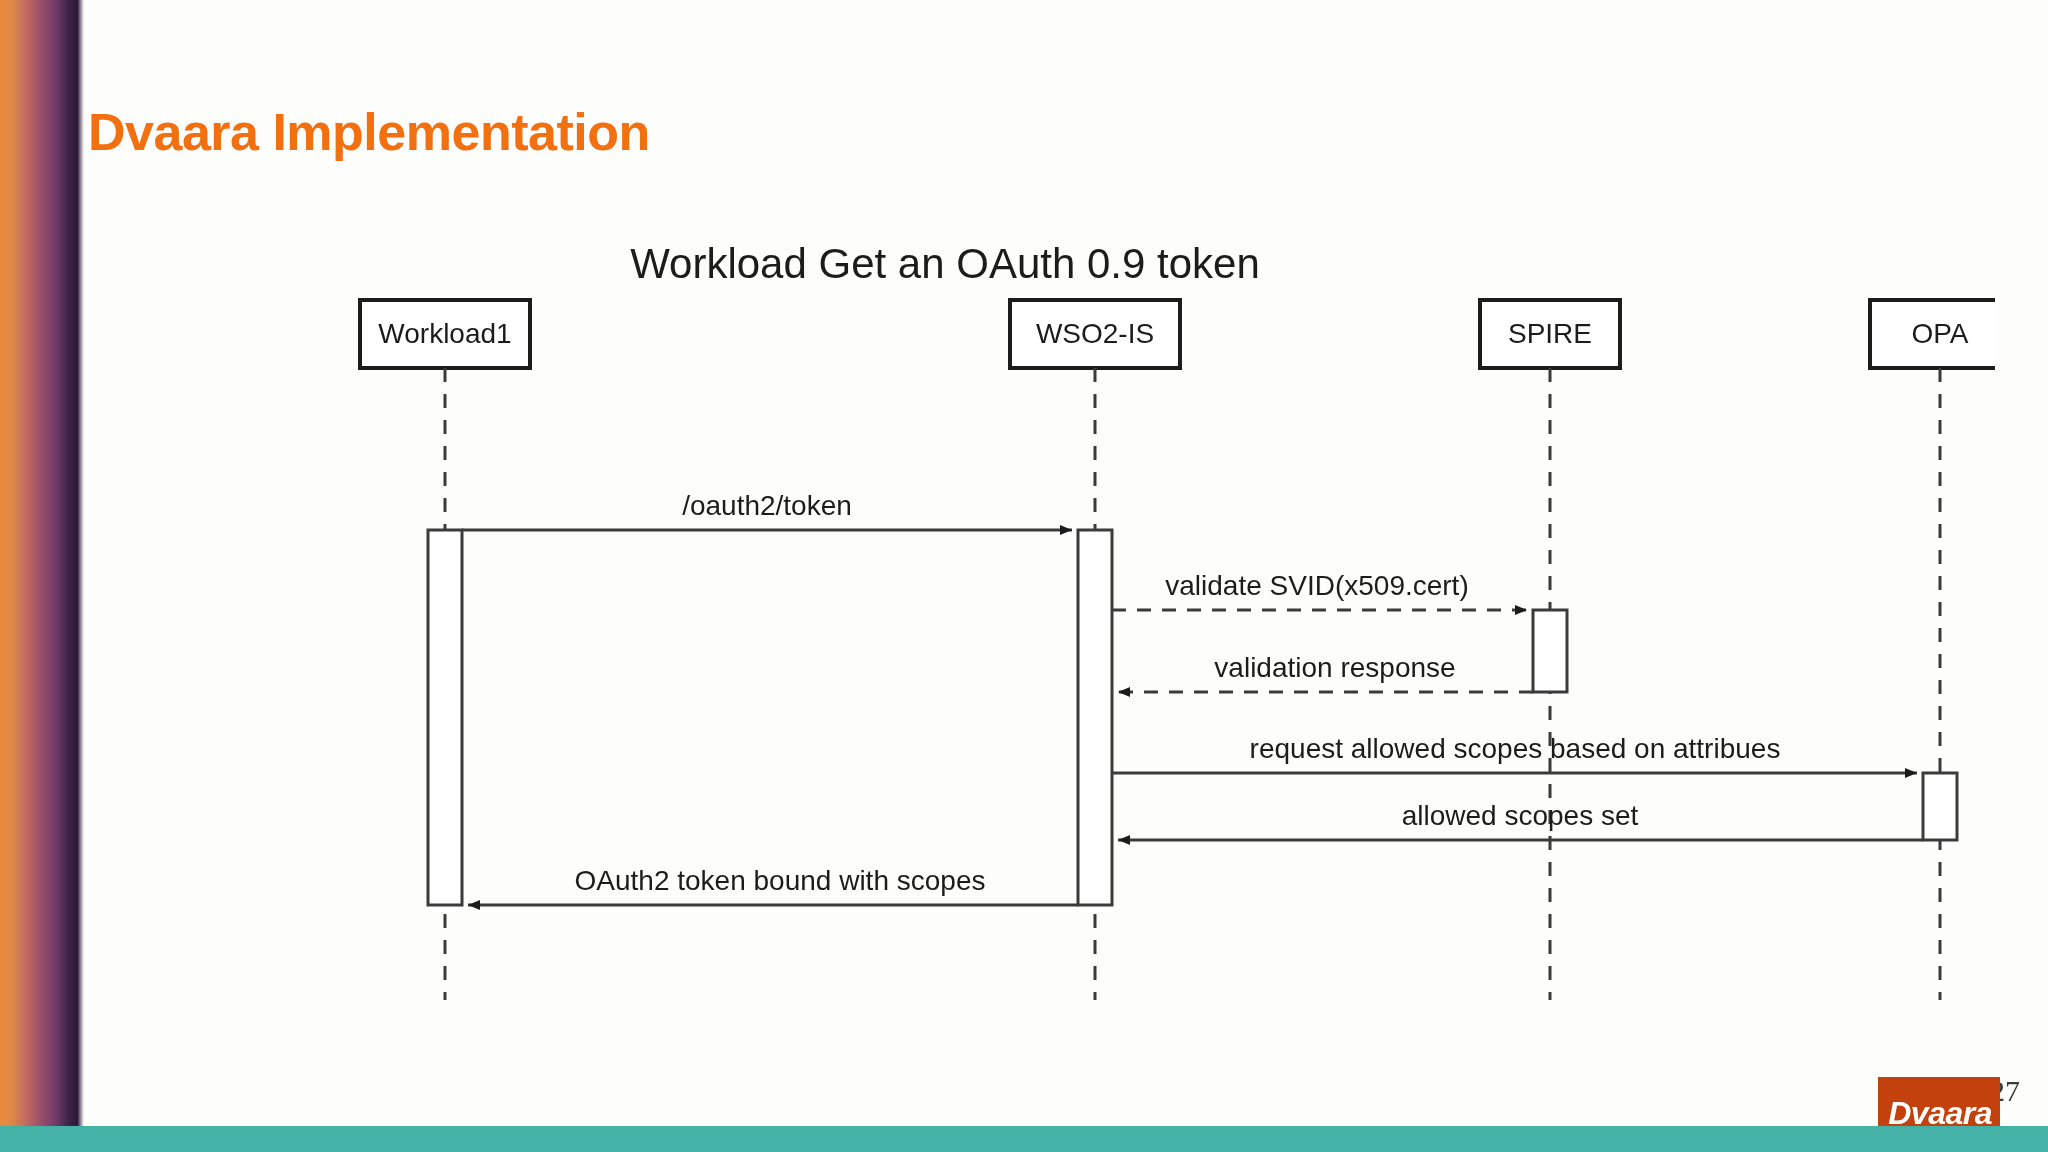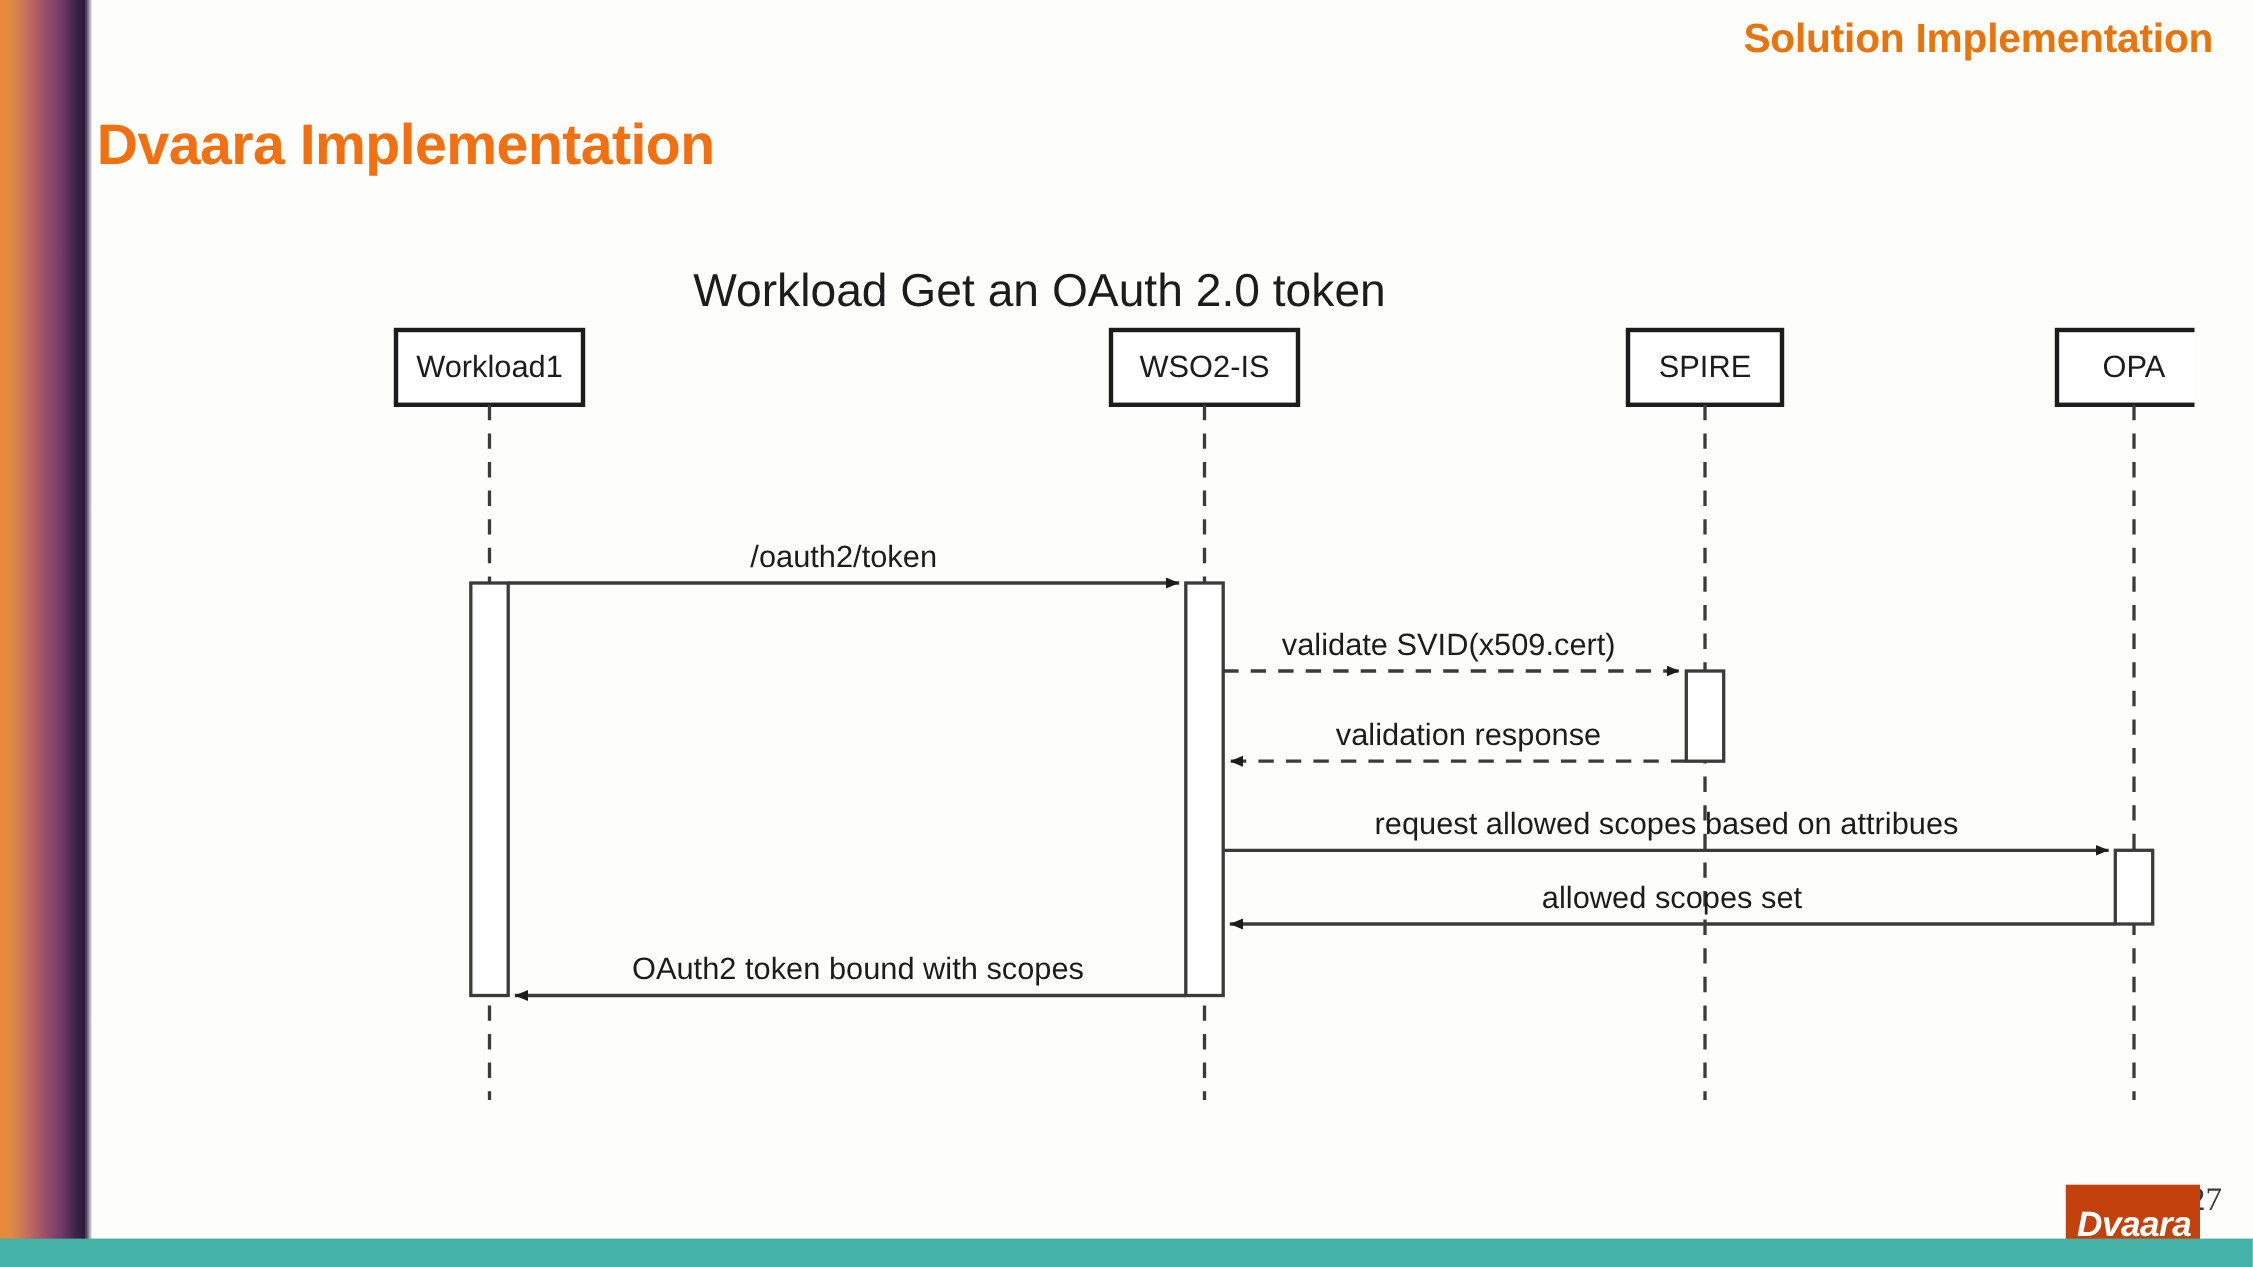--- a/index.html
+++ b/index.html
@@ -134,27 +134,26 @@
   .participant-label { font-size: 28px; }
   .message-label { font-size: 28px; }
 </style>
 </head>
 <body>
 
 <div id="slide">
 
   <div id="left-gradient-bar"></div>
 
-  <div id="header-eyebrow">Solution Implementation</div>
 
   <div id="slide-title">Dvaara Implementation</div>
 
   <div id="diagram-wrap">
 
-    <div id="diagram-title">Workload Get an OAuth 2.0 token</div>
+    <div id="diagram-title">Workload Get an OAuth 0.9 token</div>
 
     <svg id="diagram-svg" width="1800" height="800" viewBox="0 0 1800 800">
       <defs>
         <marker id="arrowR" markerWidth="13" markerHeight="13" refX="12" refY="5" orient="auto" markerUnits="userSpaceOnUse">
           <path d="M0,0 L12,5 L0,10 z" fill="#1c1c1c"></path>
         </marker>
         <marker id="arrowL" markerWidth="13" markerHeight="13" refX="12" refY="5" orient="auto" markerUnits="userSpaceOnUse">
           <path d="M0,0 L12,5 L0,10 z" fill="#1c1c1c"></path>
         </marker>
       </defs>

